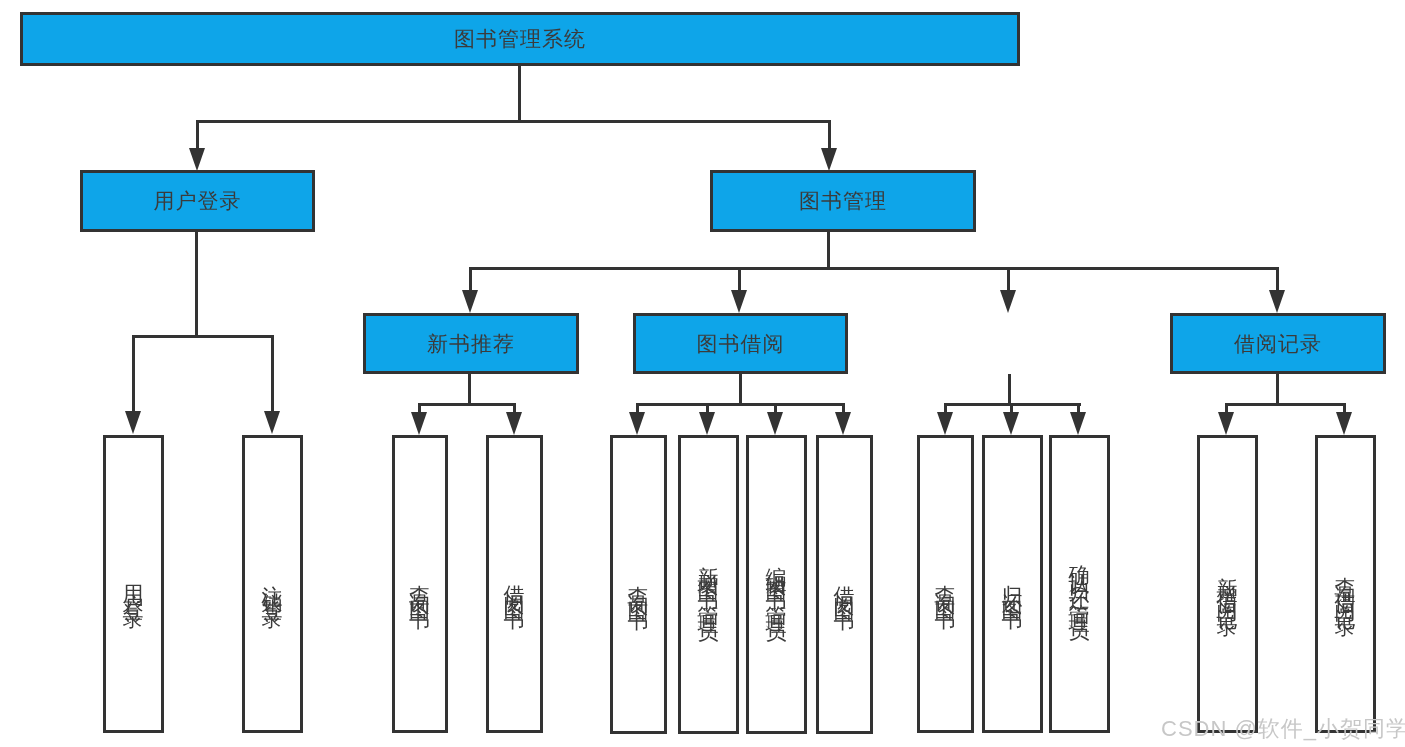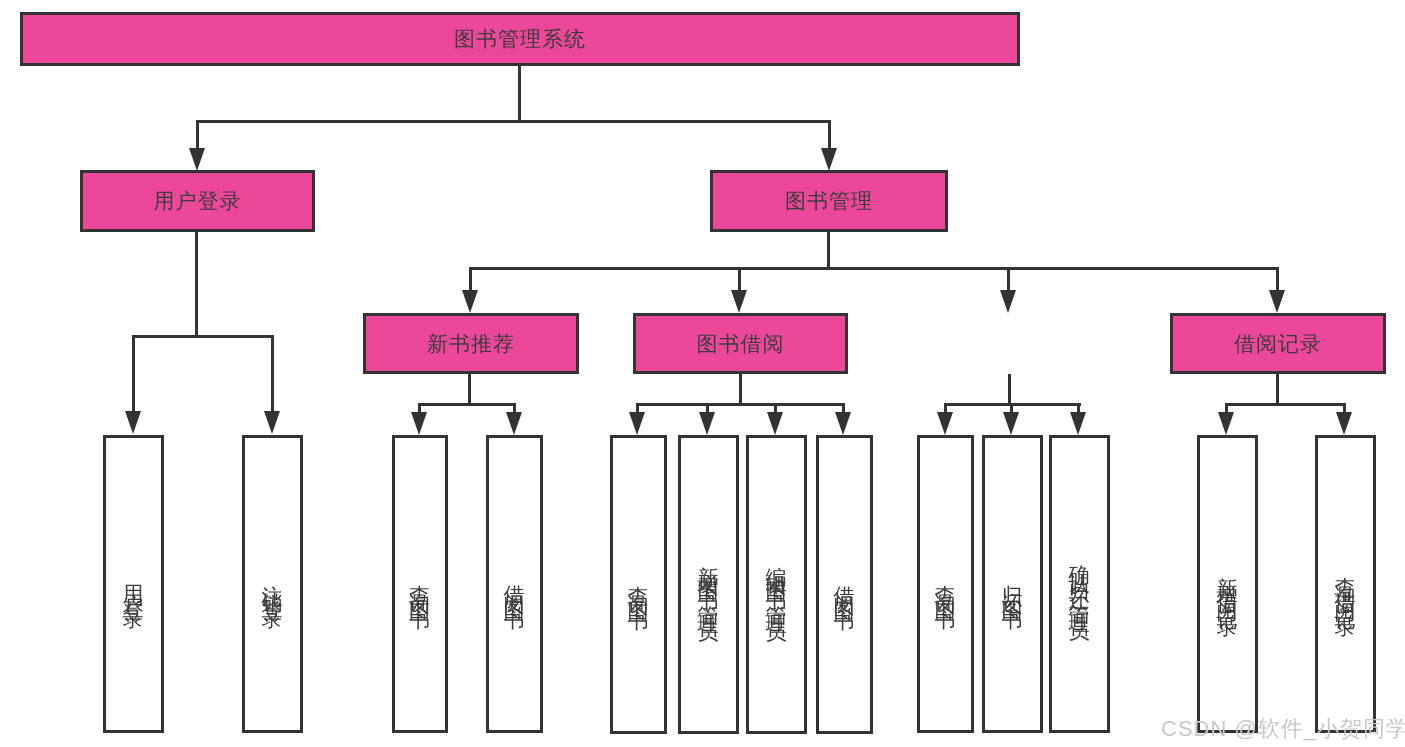--- a/index.html
+++ b/index.html
@@ -8,21 +8,21 @@
     position: relative;
     width: 1405px;
     height: 747px;
     background: #ffffff;
     overflow: hidden;
   }
   .node {
     position: absolute;
     box-sizing: border-box;
     border: 3px solid #333333;
-    background: #ec4899;
+    background: #0ea5e9;
     display: flex;
     align-items: center;
     justify-content: center;
     color: #3b3b3b;
     font-size: 21px;
     letter-spacing: 1px;
   }
   .vnode {
     position: absolute;
     box-sizing: border-box;
@@ -76,21 +76,21 @@
   <div class="vline" style="left:518px; top:64px; width:3px; height:58px;"></div>
   <div class="hline" style="left:196px; top:120px; width:635px; height:3px;"></div>
   <div class="vline" style="left:196px; top:120px; width:3px; height:32px;"></div>
   <div class="arrow-down" style="left:189px; top:148px;"></div>
   <div class="vline" style="left:828px; top:120px; width:3px; height:32px;"></div>
   <div class="arrow-down" style="left:821px; top:148px;"></div>
 
   <div class="node" style="left:80px; top:170px; width:235px; height:62px;">
     <span>用户登录</span>
   </div>
-  <div class="node" style="left:710px; top:170px; width:238px; height:62px;">
+  <div class="node" style="left:710px; top:170px; width:266px; height:62px;">
     <span>图书管理</span>
   </div>
 
   <div class="vline" style="left:195px; top:232px; width:3px; height:106px;"></div>
   <div class="hline" style="left:132px; top:335px; width:142px; height:3px;"></div>
   <div class="vline" style="left:132px; top:335px; width:3px; height:78px;"></div>
   <div class="arrow-down" style="left:125px; top:411px;"></div>
   <div class="vline" style="left:271px; top:335px; width:3px; height:78px;"></div>
   <div class="arrow-down" style="left:264px; top:411px;"></div>
 

